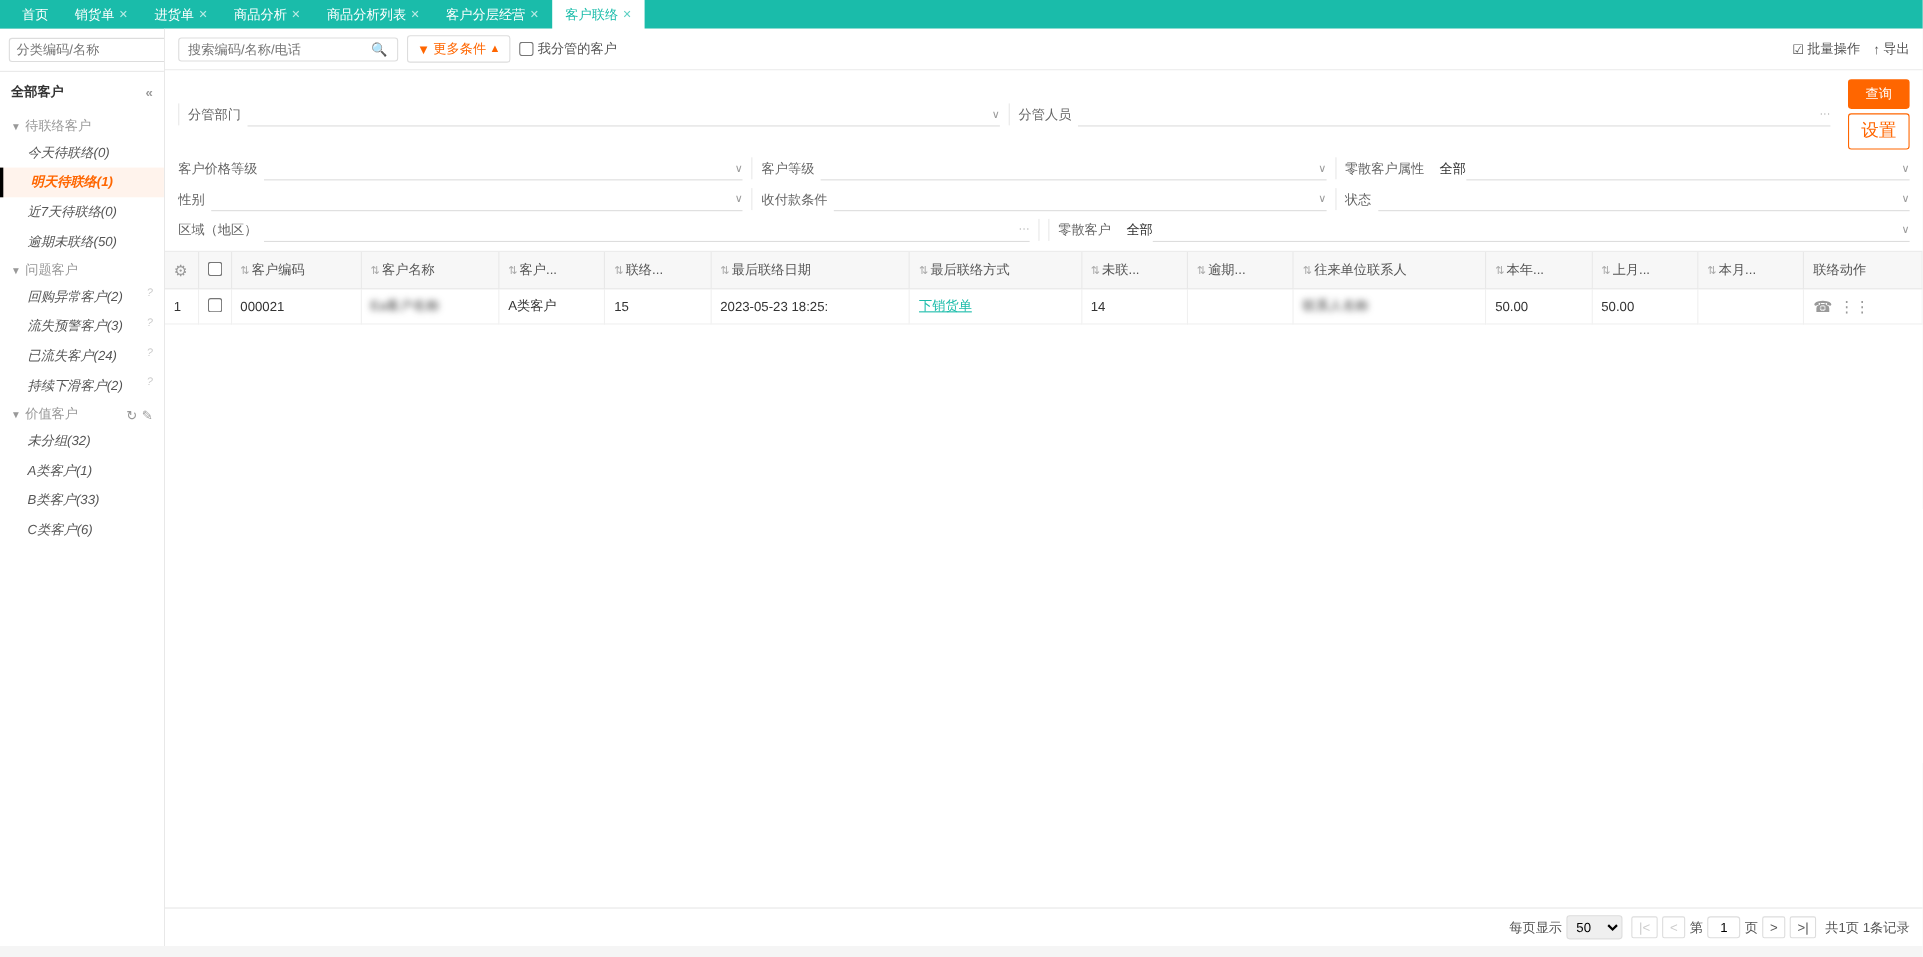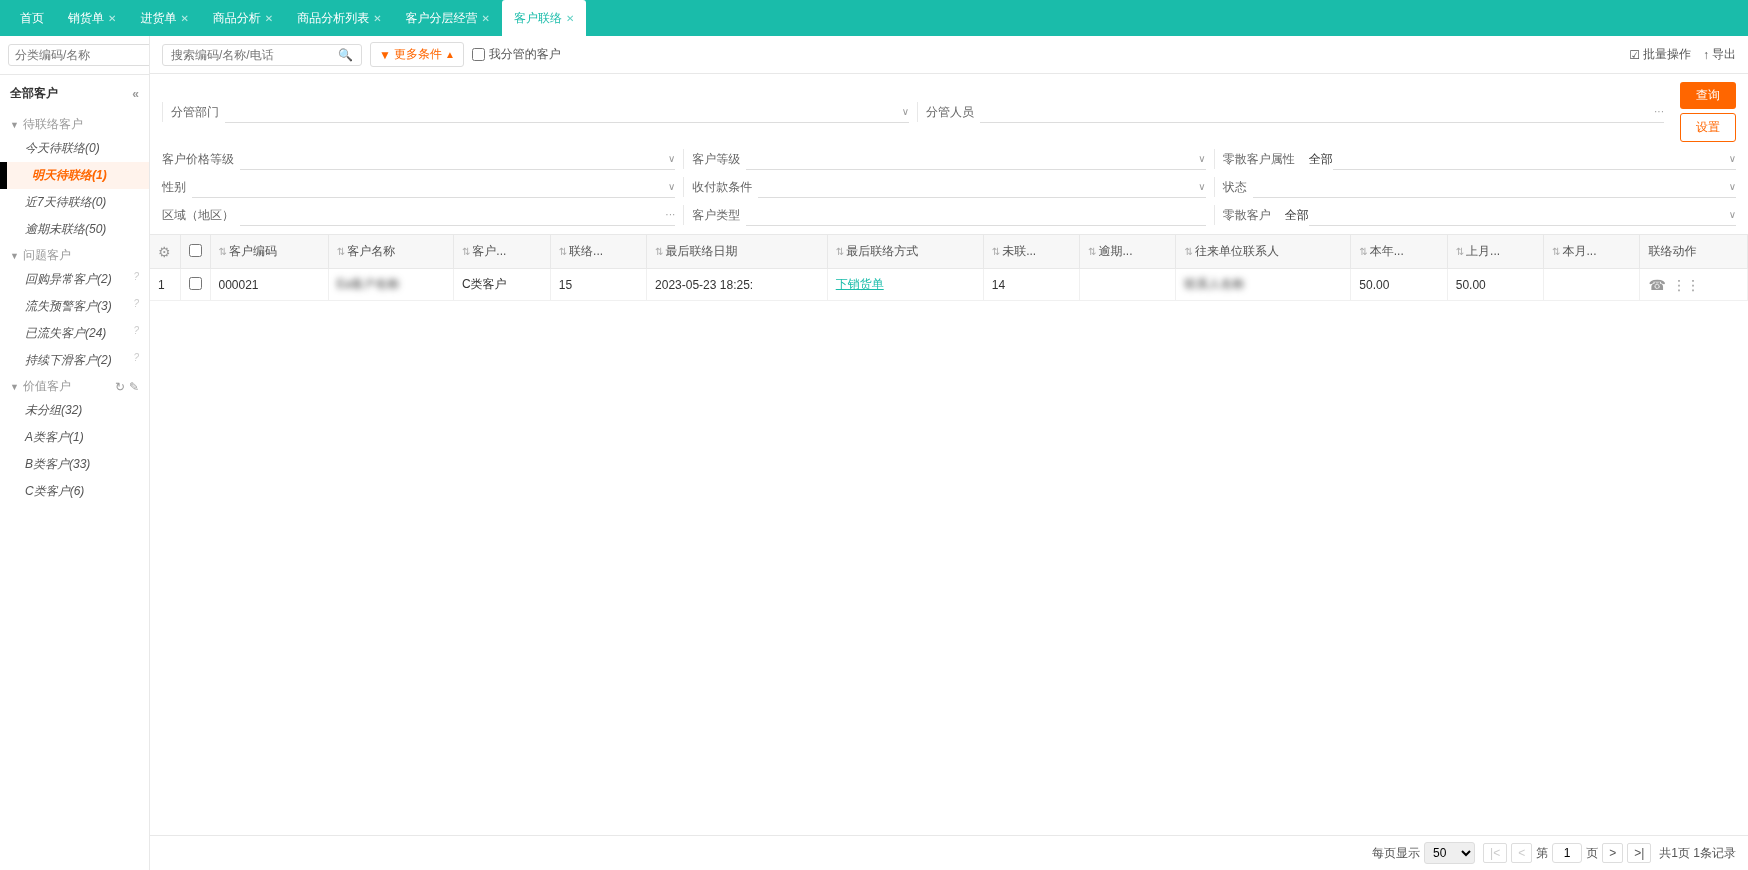--- a/index.html
+++ b/index.html
@@ -1,37 +1,37 @@
 <!DOCTYPE html>
 <html><head>
   <meta charset="utf-8">
   <style>
     * { box-sizing: border-box; margin: 0; padding: 0; font-family: 'Microsoft YaHei', Arial, sans-serif; font-size: 12px; }
     body { background: #f5f5f5; color: #333; }
 
     
-    .top-nav { background: #1abcaa; display: flex; align-items: center; height: 36px; padding: 0 8px; }
+    .top-nav { background: #1abcaa; display: flex; align-items: center; height: 26px; padding: 0 8px; }
     .top-nav .nav-item { color: #fff; padding: 0 12px; height: 36px; display: flex; align-items: center; cursor: pointer; white-space: nowrap; font-size: 13px; }
     .top-nav .nav-item.active { background: #fff; color: #1abcaa; border-radius: 3px 3px 0 0; }
     .top-nav .nav-close { font-size: 10px; margin-left: 4px; opacity: 0.7; }
 
     
     .main-layout { display: flex; height: calc(100vh - 36px); }
 
     
     .sidebar { width: 150px; background: #fff; border-right: 1px solid #e8e8e8; overflow-y: auto; flex-shrink: 0; }
     .sidebar-search { display: flex; align-items: center; padding: 8px; border-bottom: 1px solid #e8e8e8; }
     .sidebar-search input { flex: 1; border: 1px solid #ddd; border-radius: 3px; padding: 3px 6px; font-size: 12px; outline: none; }
     .sidebar-section { padding: 4px 0; }
     .sidebar-all { display: flex; align-items: center; justify-content: space-between; padding: 6px 10px; font-weight: bold; font-size: 12px; color: #333; cursor: pointer; }
     .sidebar-all .collapse-icon { color: #999; }
     .sidebar-group-title { color: #999; padding: 4px 10px 2px; font-size: 11px; display: flex; align-items: center; }
     .sidebar-group-title::before { content: '▼'; font-size: 9px; margin-right: 4px; }
     .sidebar-item { padding: 5px 10px 5px 25px; cursor: pointer; color: #555; display: flex; align-items: flex-start; justify-content: space-between; font-style: italic; }
-    .sidebar-item.active { background: #fff3ec; color: #f60; font-weight: bold; border-left: 7px solid #000000; }
+    .sidebar-item.active { background: #fff3ec; color: #f60; font-weight: bold; border-left: 3px solid #000000; }
     .sidebar-item .help-icon { color: #ccc; font-size: 10px; }
 
     
     .content { flex: 1; display: flex; flex-direction: column; overflow: hidden; }
 
     
     .toolbar { background: #fff; padding: 6px 12px; display: flex; align-items: center; border-bottom: 1px solid #e8e8e8; gap: 8px; }
     .toolbar-search { display: flex; align-items: flex-end; border: 1px solid #ddd; border-radius: 3px; padding: 3px 8px; flex: 0 0 200px; }
     .toolbar-search input { border: none; outline: none; flex: 1; font-size: 12px; }
     .toolbar-search .icon { color: #f60; margin-left: 4px; cursor: pointer; }
@@ -42,21 +42,21 @@
     .export-btn { display: flex; align-items: center; gap: 3px; color: #555; cursor: pointer; }
 
     
     .filter-panel { background: #fff; border-bottom: 1px solid #e8e8e8; padding: 8px 12px; }
     .filter-row { display: flex; align-items: center; gap: 8px; margin-bottom: 6px; }
     .filter-row:last-child { margin-bottom: 0; }
     .filter-field { display: flex; align-items: center; flex: 1; min-width: 0; }
     .filter-field label { color: #666; white-space: nowrap; margin-right: 6px; font-size: 12px; }
     .filter-divider { width: 1px; height: 20px; background: #e8e8e8; }
     .query-btn { background: #f60; color: #fff; border: none; border-radius: 3px; padding: 5px 16px; cursor: pointer; font-size: 12px; white-space: nowrap; }
-    .set-btn { background: #fff; color: #f60; border: 1px solid #f60; border-radius: 3px; padding: 5px 4px; cursor: pointer; font-size: 12px; white-space: nowrap; }
+    .set-btn { background: #fff; color: #f60; border: 1px solid #f60; border-radius: 3px; padding: 5px 4px; cursor: pointer; font-size: 16px; white-space: nowrap; }
     .filter-actions { display: flex; flex-direction: column; gap: 4px; margin-left: 8px; }
 
     
     .table-wrap { flex: 1; overflow: auto; background: #fff; margin: 0; }
     table { width: 100%; border-collapse: collapse; font-size: 12px; }
     thead tr { background: #f7f7f7; }
     th { padding: 8px 8px; border-bottom: 1px solid #e8e8e8; border-right: 1px solid #e8e8e8; color: #555; text-align: left; white-space: nowrap; font-weight: normal; }
     th.sortable { cursor: pointer; }
     th.sortable::before { content: '⇅'; font-size: 10px; margin-right: 2px; color: #aaa; }
     td { padding: 7px 8px; border-bottom: 1px solid #f0f0f0; border-right: 1px solid #f0f0f0; color: #333; white-space: nowrap; }
@@ -281,24 +281,20 @@
       </div>
 
       <div class="filter-row">
         <div class="filter-field" style="flex:2">
           <label>区域（地区）</label>
           <div style="flex:1;border-bottom:1px solid #ddd;height:22px;display:flex;align-items:center;justify-content:flex-end">
             <span class="more-icon">···</span>
           </div>
         </div>
         <div class="filter-divider"></div>
-        <div class="filter-field" style="flex:2">
-          <label>客户类型</label>
-          <div style="flex:1;border-bottom:1px solid #ddd;height:22px"></div>
-        </div>
         <div class="filter-divider"></div>
         <div class="filter-field" style="flex:2">
           <label>零散客户</label>
           <span style="margin-left:8px;color:#333">全部</span>
           <div style="flex:1;border-bottom:1px solid #ddd;height:22px;display:flex;align-items:center;justify-content:flex-end">
             <span class="chevron">∨</span>
           </div>
         </div>
       </div>
     </div>
@@ -331,21 +327,21 @@
         <tbody id="table-body">
           <tr>
             <td>1</td>
             <td>
               <input type="checkbox" style="">
             </td>
             <td>000021</td>
             <td>
               <span class="blurred">Ea客户名称</span>
             </td>
-            <td>C类客户</td>
+            <td>A类客户</td>
             <td>15</td>
             <td>2023-05-23 18:25:</td>
             <td>
               <span class="link-text">下销货单</span>
             </td>
             <td>14</td>
             <td></td>
             <td>
               <span class="blurred">联系人名称</span>
             </td>

